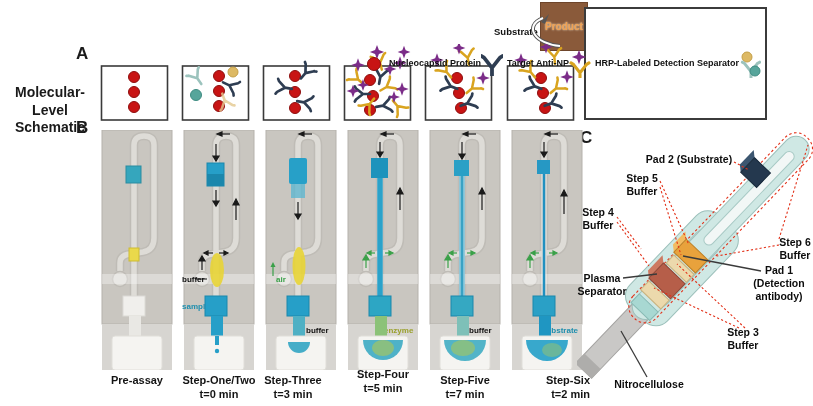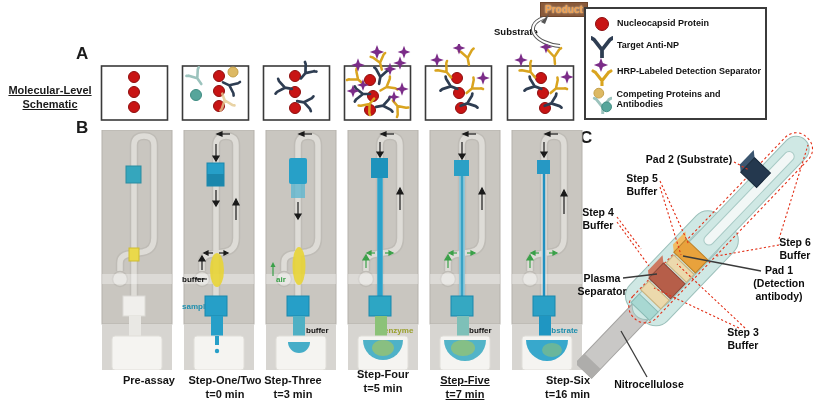--- a/index.html
+++ b/index.html
@@ -2,33 +2,33 @@
 <html><head>
 <meta charset="utf-8">
 <style>
   html,body{margin:0;padding:0;}
   body{
     width:813px;height:406px;position:relative;background:#ffffff;
     font-family:"Liberation Sans", sans-serif;overflow:hidden;color:#111;
   }
   .abs{position:absolute;}
   .panel-letter{font-size:17px;font-weight:700;color:#1a1a1a;}
-  .caption{font-weight:700;font-size:11px;text-align:center;line-height:1.25;color:#1a1a1a;text-decoration:underline;}
+  .caption{font-weight:700;font-size:14px;text-align:center;line-height:1.25;color:#1a1a1a;}
   .schembox-row svg{display:block;}
   .legend{
     border:2px solid #3b3b3b;background:#fff;box-sizing:border-box;
-    display:flex;flex-direction:column;justify-content:center;padding:5px 4px 5px 5px;
+    display:flex;justify-content:flex-end;padding:5px 4px 5px 5px;
   }
   .legend-row{display:flex;align-items:center;gap:4px;}
   .legend-label{font-size:9px;font-weight:700;line-height:1.1;}
   .nowrap{white-space:nowrap;}
   .strip-label{font-weight:700;font-size:11px;text-align:center;line-height:1.25;color:#141414;}
   .product-box{
     background:#8a5a3a;border:1px solid #6e452b;color:#f0a050;font-weight:700;
-    font-size:10px;padding:1px 4px;text-shadow:0 0 2px #fff8e0;
+    font-size:10px;padding:18px 4px;text-shadow:0 0 2px #fff8e0;
   }
   .substrate-lbl{font-weight:700;font-size:9.5px;color:#111;}
   svg text{font-family:"Liberation Sans", sans-serif;}
 </style>
 </head>
 <body>
 
 <svg width="0" height="0" style="position:absolute">
   <defs>
     <path id="yab" d="M0,11 L0,4 M0,4 L-5.5,-3 M-5.5,-3 L-7.5,-4.2 M0,4 L5.5,-3 M5.5,-3 L7.5,-4.2" fill="none" stroke-linecap="round" stroke-linejoin="round"></path>
@@ -191,21 +191,20 @@
       <use href="#star4" transform="translate(10,7) scale(0.95)" fill="#7b2c88"></use>
     </svg>
     <span class="legend-label nowrap">HRP-Labeled Detection Separator</span>
   </div>
   <div class="legend-row">
     <svg width="22" height="28" viewBox="0 0 22 28">
       <circle cx="8" cy="7" r="5" fill="#ddb964" stroke="#c49f47"></circle>
       <use href="#yab" transform="translate(12,17) scale(1.15)" stroke="#9cc3bd" stroke-width="2.6"></use>
       <circle cx="16" cy="21" r="5" fill="#57a59b" stroke="#3f8c82"></circle>
     </svg>
-    <span class="legend-label" style="width:148px;">Competing Proteins and Antibodies</span>
   </div>
 </div>
 
 <svg class="abs" style="left:100px;top:130px;" width="74" height="240" viewBox="0 0 74 240">
   <rect x="2" y="0" width="70" height="194" fill="#c9c6c0" stroke="#b5b2ac"></rect>
   <rect x="2" y="194" width="70" height="46" fill="#d7d5d1"></rect>
   <path d="M34,168 L34,15 Q34,6 44,6 Q54,6 54,15 L54,108 Q54,120 43,122 L30,124 Q20,125 20,133 L20,141" fill="none" stroke="#bfbcb6" stroke-width="8.5"></path>
   <path d="M34,168 L34,15 Q34,6 44,6 Q54,6 54,15 L54,108 Q54,120 43,122 L30,124 Q20,125 20,133 L20,141" fill="none" stroke="#dedcd7" stroke-width="5.5"></path>
   <circle cx="20" cy="149" r="7.5" fill="#dedcd7" stroke="#bfbcb6" stroke-width="1.5"></circle>
   <rect x="2" y="144" width="70" height="10" fill="#ffffff" opacity="0.35"></rect>
@@ -377,43 +376,43 @@
       <polygon points="17,130 23,130 20,125"></polygon>
   </g>
   <text x="32" y="203" font-size="8" font-weight="700" fill="#1f8fae">substrate</text>
   <rect x="23" y="166" width="22" height="20" fill="#2aa0c6" stroke="#1b87ac"></rect>
   <rect x="29" y="186" width="12" height="22" fill="#1f96c2"></rect>
   <rect x="12" y="206" width="50" height="34" rx="3" fill="#f5f4f1" stroke="#e0ded9"></rect>
   <path d="M16,210 A21,21 0 0 0 58,210 Z" fill="#38a8cc"></path>
   <ellipse cx="42" cy="220" rx="10" ry="7" fill="#9cc46a" opacity="0.5"></ellipse>
 </svg>
 
-<div class="abs strip-label" style="left:106px;top:374px;width:86px;">
+<div class="abs strip-label" style="left:94px;top:374px;width:86px;">
   <div>Pre-assay</div>
   <div></div>
 </div>
-<div class="abs strip-label" style="left:176px;top:374px;width:86px;margin-left:6px;">
+<div class="abs strip-label" style="left:176px;top:374px;width:86px;">
   <div>Step-One/Two</div>
   <div>t=0 min</div>
 </div>
 <div class="abs strip-label" style="left:250px;top:374px;width:86px;">
   <div>Step-Three</div>
   <div>t=3 min</div>
 </div>
 <div class="abs strip-label" style="left:340px;top:368px;width:86px;">
   <div>Step-Four</div>
   <div>t=5 min</div>
 </div>
-<div class="abs strip-label" style="left:422px;top:374px;width:86px;text-decoration:underline;">
+<div class="abs strip-label" style="left:422px;top:374px;width:86px;">
   <div>Step-Five</div>
   <div>t=7 min</div>
 </div>
 <div class="abs strip-label" style="left:504px;top:374px;width:86px;text-align:right;">
   <div>Step-Six</div>
-  <div>t=16 min</div>
+  <div>t=2 min</div>
 </div>
 
 <svg class="abs" style="left:577px;top:125px;" width="236" height="281" viewBox="0 0 236 281">
   <g transform="translate(62,188) rotate(-46.2)">
     <path d="M14,-26 h96 a16,16 0 0 1 16,16 v20 a16,16 0 0 1 -16,16 h-96 a16,16 0 0 1 -16,-16 v-20 a16,16 0 0 1 16,-16 Z
              M26,-14 h72 a10,10 0 0 1 10,10 v8 a10,10 0 0 1 -10,10 h-72 a10,10 0 0 1 -10,-10 v-8 a10,10 0 0 1 10,-10 Z" fill-rule="evenodd" fill="#cfe8e4" stroke="#9cc0bb"></path>
     <rect x="-80" y="-11" width="86" height="22" fill="#c9c8c6" stroke="#a4a3a1"></rect>
     <rect x="-80" y="-11" width="13" height="22" fill="#aeadab"></rect>
     <rect x="-4" y="-13" width="244" height="26" rx="13" fill="#cfe8e4" stroke="#9cc0bb"></rect>
     <rect x="-7" y="-16" width="250" height="32" rx="15" fill="none" stroke="#e23018" stroke-width="1.1" stroke-dasharray="2.5,2.5"></rect>

